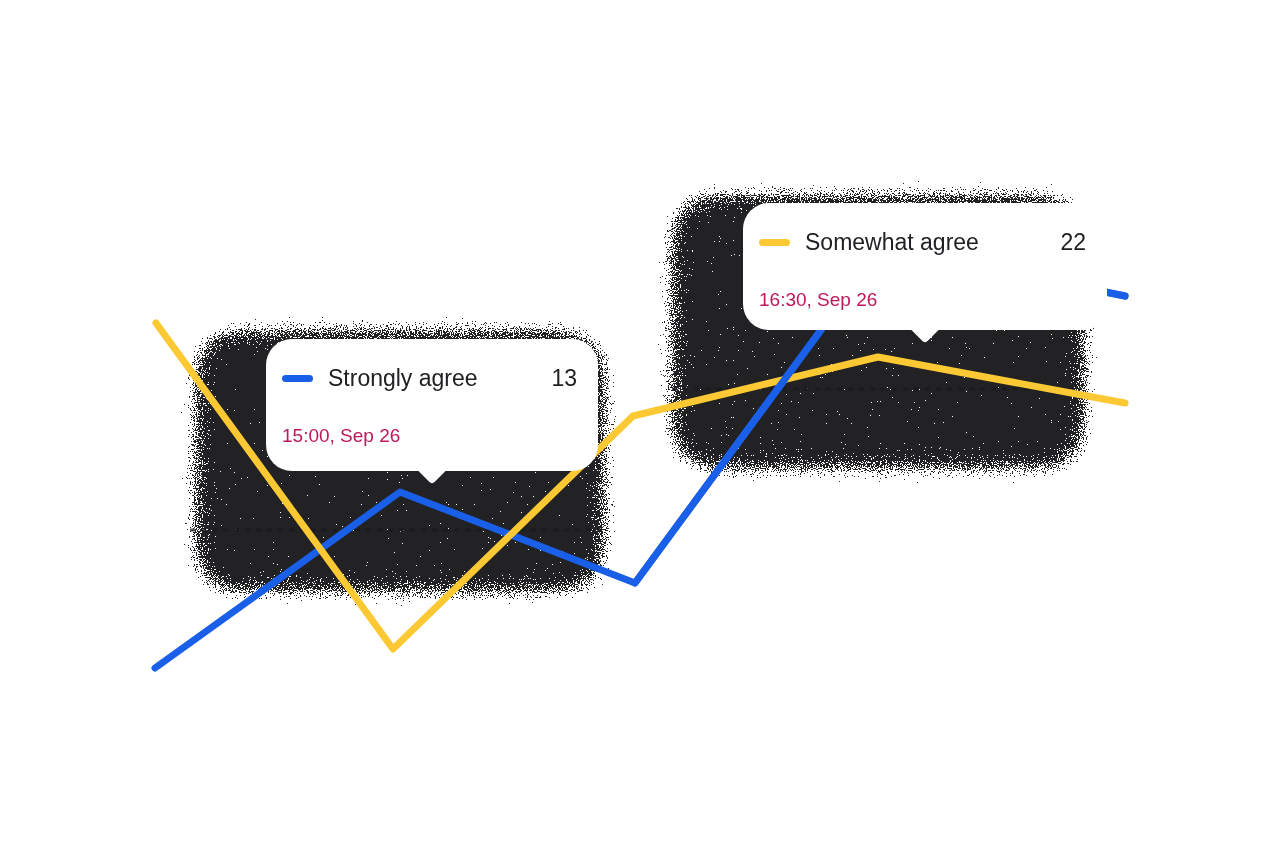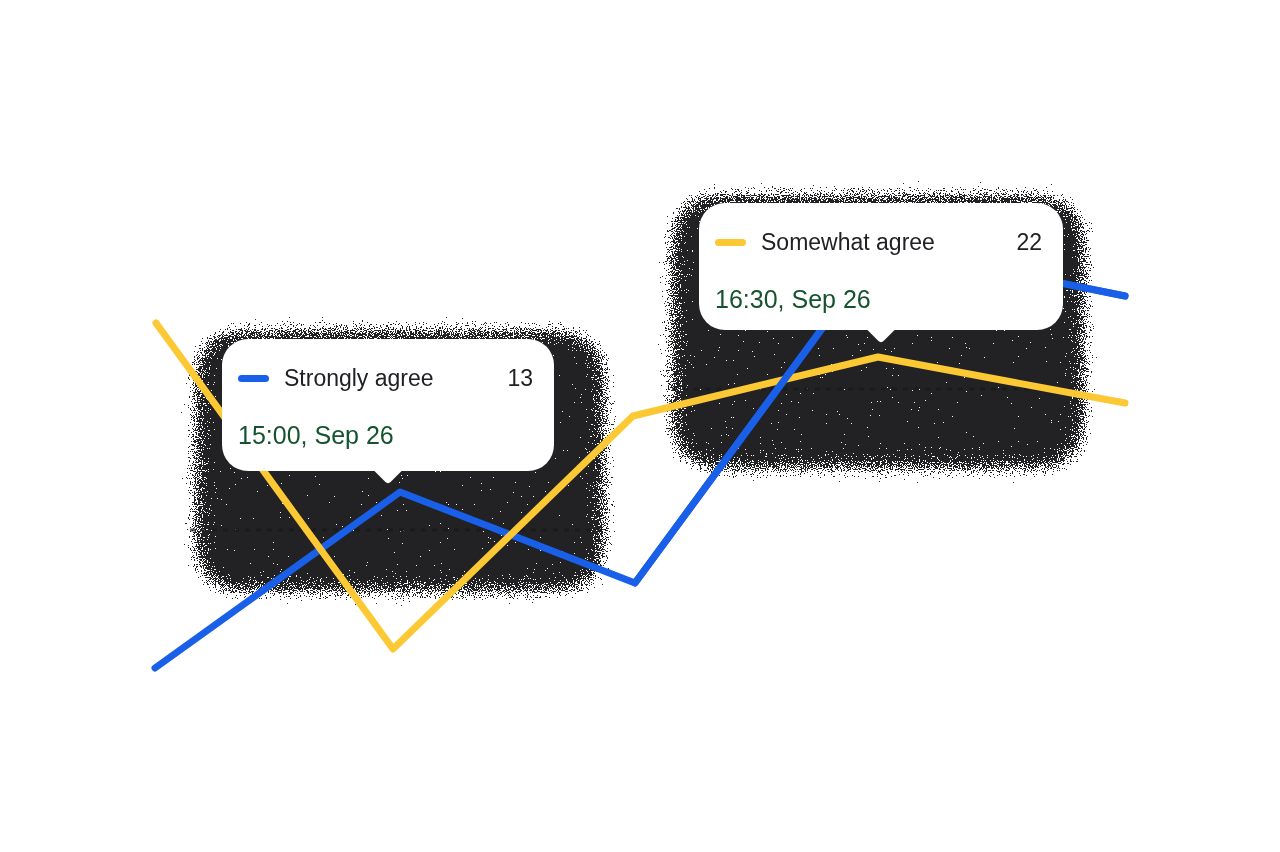--- a/index.html
+++ b/index.html
@@ -24,20 +24,21 @@
     height: 852px;
     display: block;
   }
   .tooltip-card {
     position: absolute;
     background: #ffffff;
     border-radius: 26px;
     box-sizing: border-box;
     padding: 25px 21px 0 16px;
     z-index: 3;
+    margin-left: 44px;
   }
   .tooltip-card .caret {
     position: absolute;
     bottom: -9px;
     left: 50%;
     width: 22px;
     height: 22px;
     background: #ffffff;
     transform: translateX(-50%) rotate(45deg);
     border-radius: 0 0 4px 0;
@@ -66,23 +67,23 @@
   .series-value {
     font-size: 23px;
     line-height: 28px;
     color: #202124;
     margin-left: 20px;
   }
   .tooltip-timestamp {
     position: relative;
     z-index: 2;
     margin-top: 32px;
-    font-size: 25px;
+    font-size: 19px;
     line-height: 23px;
-    color: #14532d;
+    color: #be185d;
     white-space: nowrap;
   }
   #tooltip-0 { left: 222px; top: 339px; width: 332px; height: 132px; }
   #tooltip-1 { left: 699px; top: 203px; width: 364px; height: 127px; }
 </style>
 </head>
 <body>
 
 <div class="stage">
 

